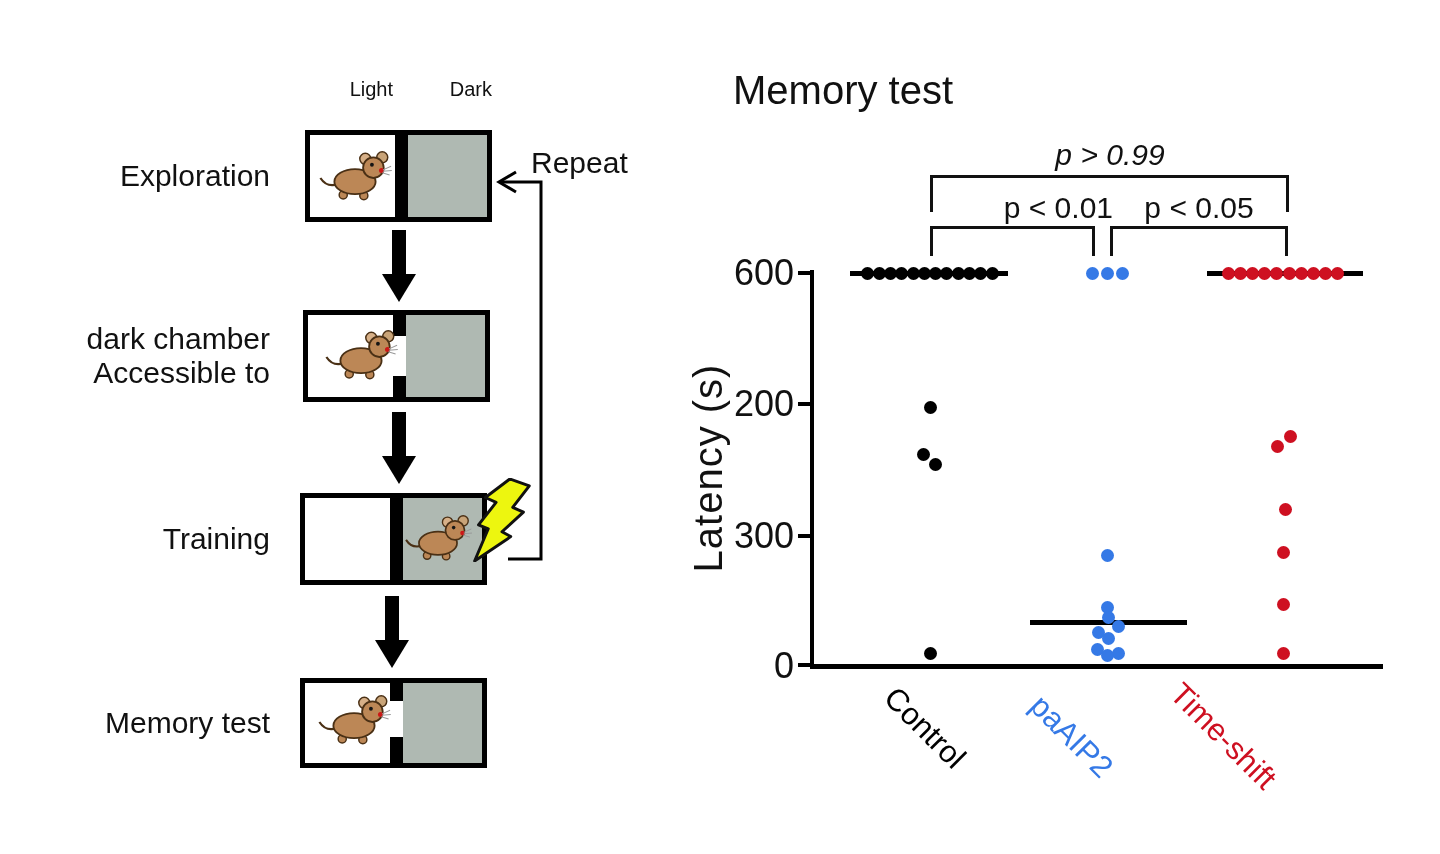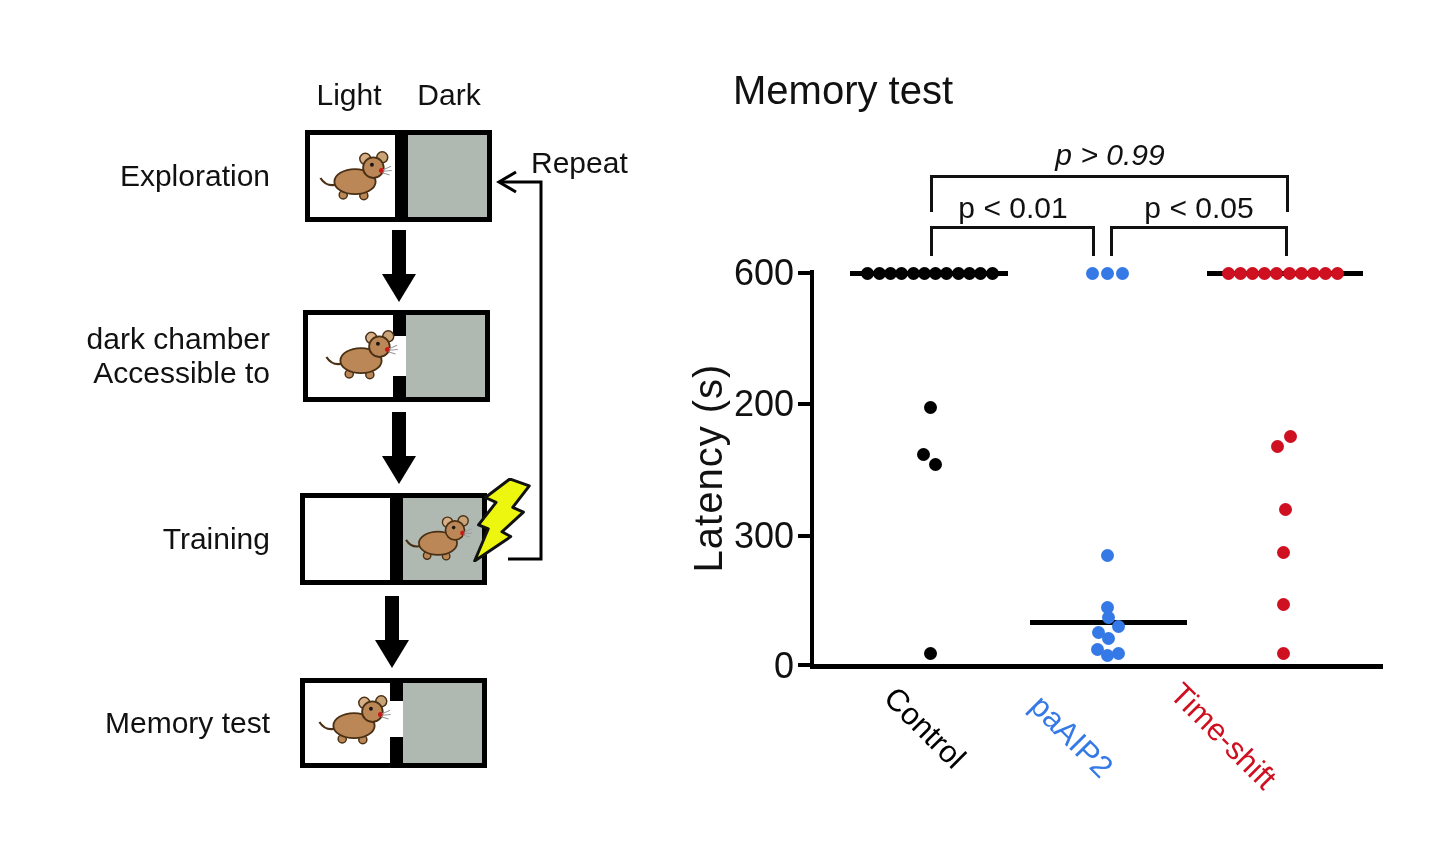--- a/index.html
+++ b/index.html
@@ -2,21 +2,21 @@
 <html><head>
 <meta charset="utf-8">
 <style>
   html,body{margin:0;padding:0;}
   body{
     width:1440px;height:854px;position:relative;background:#ffffff;overflow:hidden;
     font-family:"Liberation Sans","DejaVu Sans",sans-serif;color:#111;
   }
   .abs{position:absolute;}
   
-  .chamber-label{font-size:30px;text-align:center;}
+  .chamber-label{font-size:20px;text-align:right;}
   .stage-label{font-size:30px;line-height:34px;text-align:right;width:230px;left:40px;}
   .stage-box{border:5px solid #000;width:177px;height:82px;background:#fff;}
   .box-inner{position:relative;width:100%;height:100%;}
   .dark-side{position:absolute;right:0;top:0;bottom:0;width:79px;background:#AFB9B2;}
   .door-solid{position:absolute;left:85px;top:0;bottom:0;width:13px;background:#000;}
   .door-seg{position:absolute;left:85px;width:13px;background:#000;}
   .mouse{position:absolute;width:74px;height:53px;}
   .down-arrow{width:34px;}
   .down-arrow .shaft{margin:0 auto;width:14px;height:44px;background:#000;}
   .down-arrow .head{width:0;height:0;border-left:17px solid transparent;border-right:17px solid transparent;border-top:28px solid #000;}
@@ -166,21 +166,21 @@
 <div class="abs tick-label" style="left:694px;top:253px;">600</div>
 <div class="abs tick-label" style="left:694px;top:384px;">200</div>
 <div class="abs tick-label" style="left:694px;top:516px;">300</div>
 <div class="abs tick-label" style="left:694px;top:646px;">0</div>
 
 <div class="abs p-label" style="left:1010px;top:138px;font-style:italic;">p &gt; 0.99</div>
 <div class="abs bracket" style="left:930px;top:175px;width:359px;height:3px;"></div>
 <div class="abs bracket" style="left:930px;top:175px;width:3px;height:37px;"></div>
 <div class="abs bracket" style="left:1286px;top:175px;width:3px;height:37px;"></div>
 
-<div class="abs p-label" style="left:913px;top:191px;">p &lt; 0.01</div>
+<div class="abs p-label" style="left:913px;top:191px;text-align:right;">p &lt; 0.01</div>
 <div class="abs bracket" style="left:930px;top:226px;width:165px;height:3px;"></div>
 <div class="abs bracket" style="left:930px;top:226px;width:3px;height:30px;"></div>
 <div class="abs bracket" style="left:1092px;top:226px;width:3px;height:30px;"></div>
 
 <div class="abs p-label" style="left:1099px;top:191px;">p &lt; 0.05</div>
 <div class="abs bracket" style="left:1110px;top:226px;width:178px;height:3px;"></div>
 <div class="abs bracket" style="left:1110px;top:226px;width:3px;height:30px;"></div>
 <div class="abs bracket" style="left:1285px;top:226px;width:3px;height:30px;"></div>
 
 <div class="abs" style="left:0;top:0;width:1440px;height:854px;pointer-events:none;">

